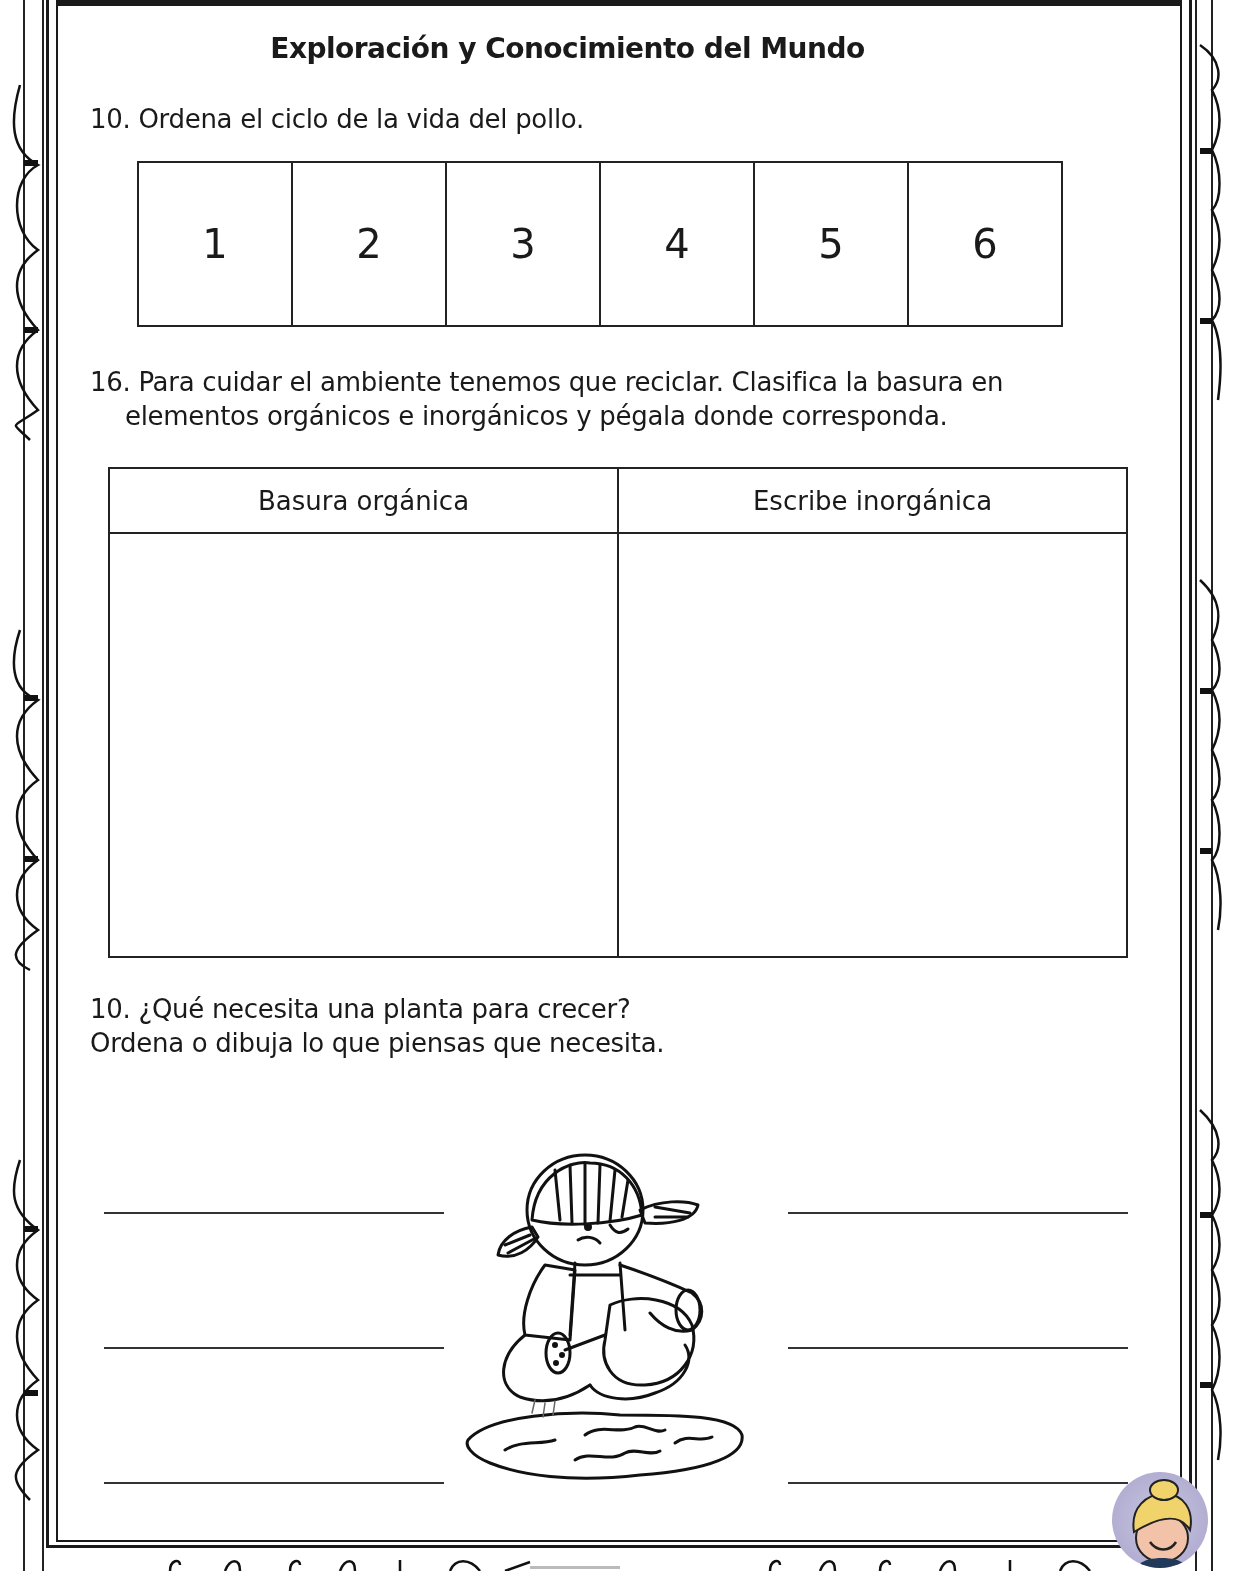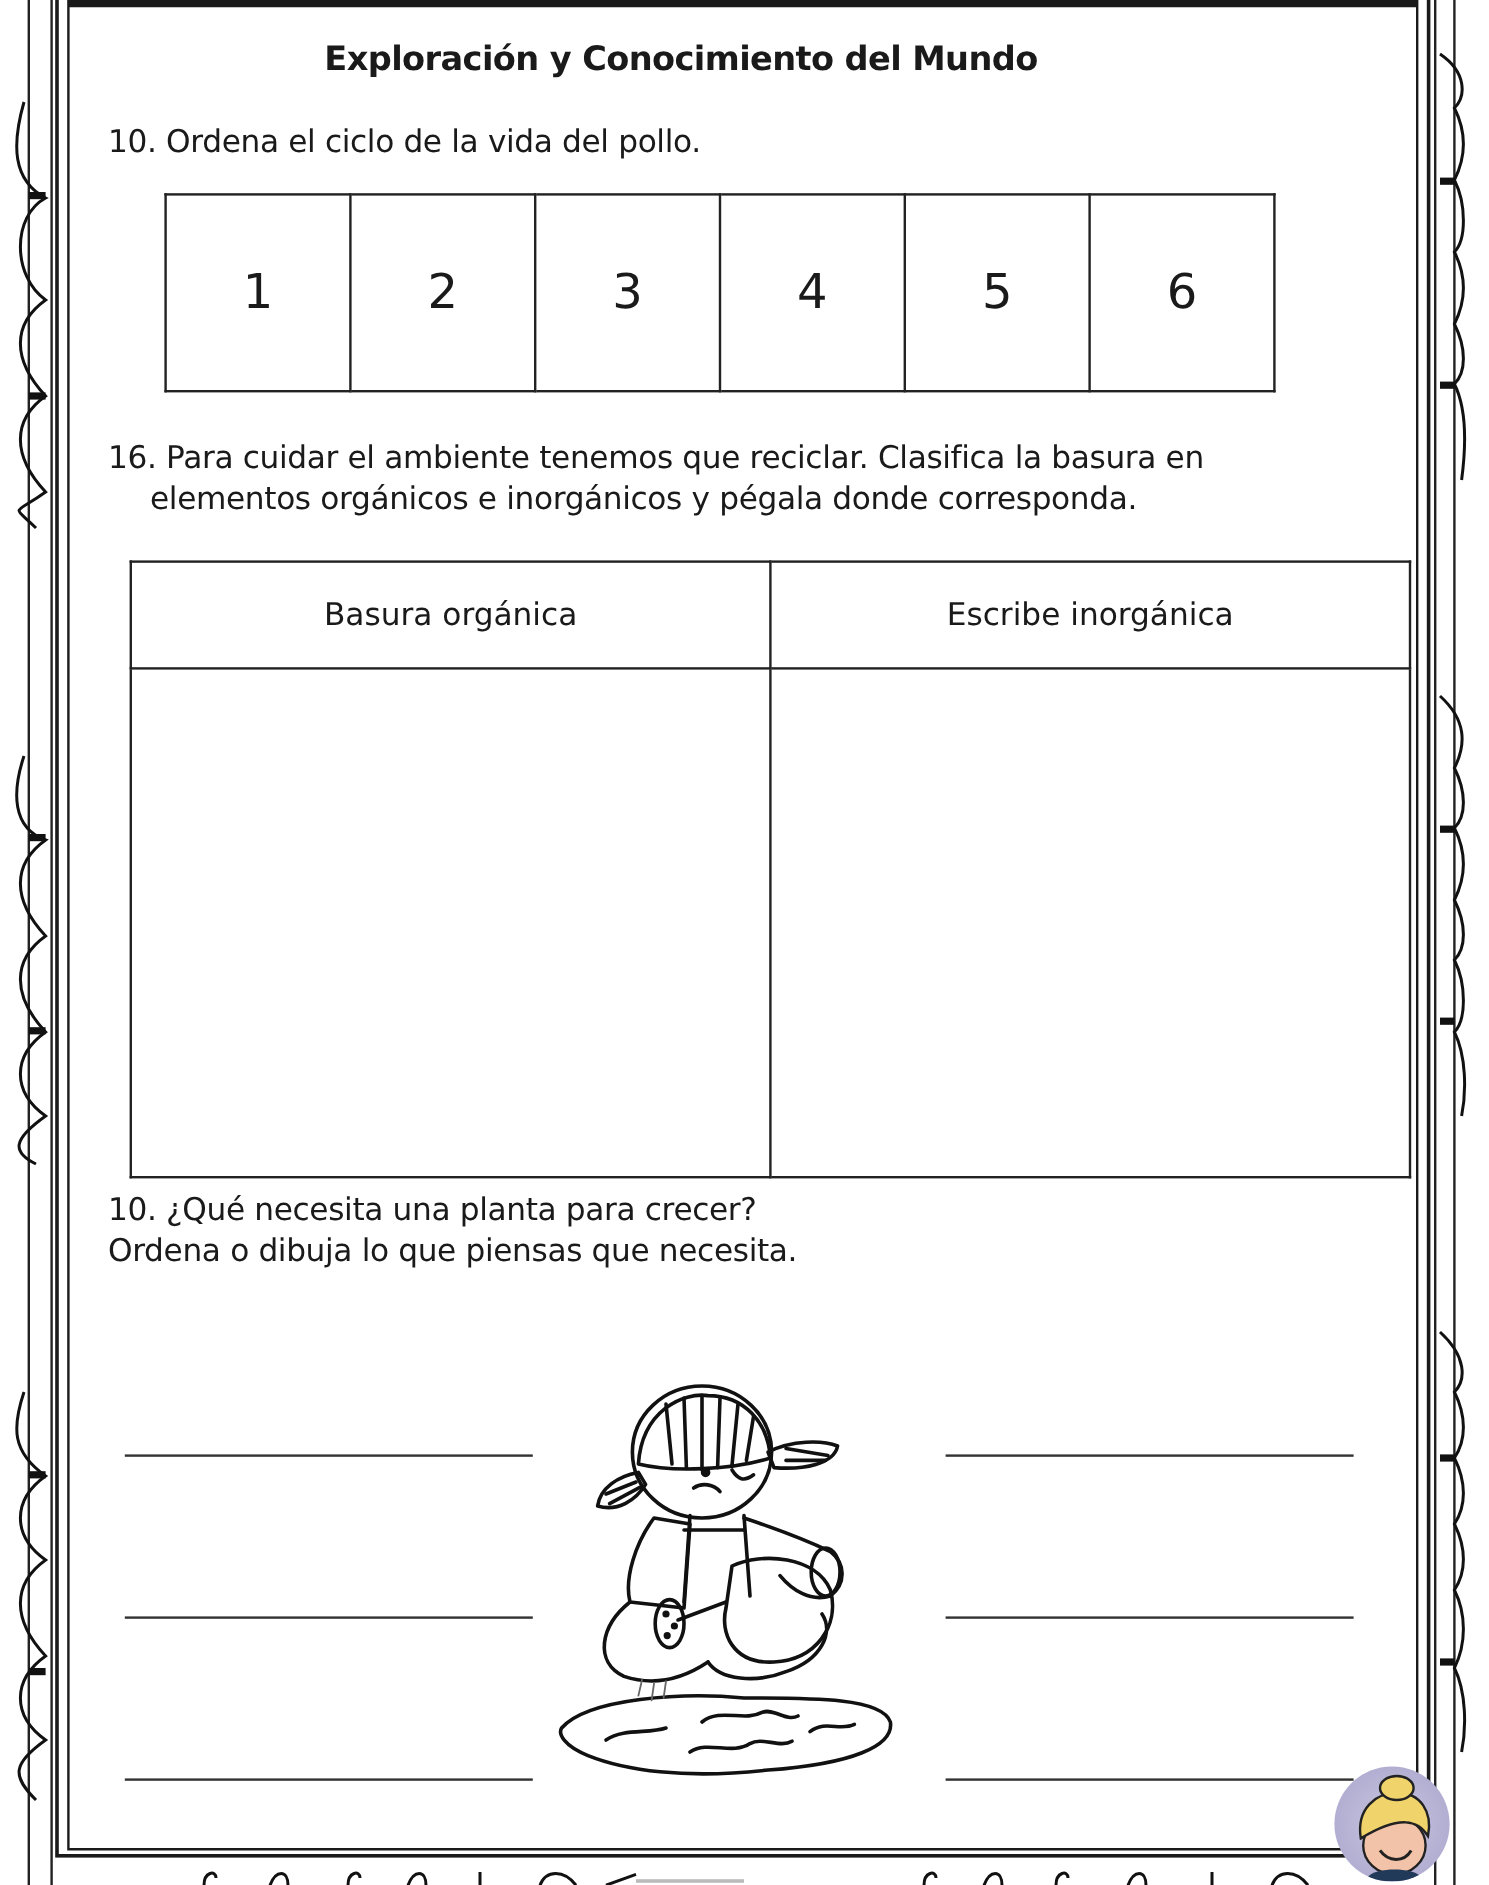--- a/index.html
+++ b/index.html
@@ -12,21 +12,21 @@
     .frame-inner { left:56px; top:0px; width:1126px; height:1542px;
                    border:2px solid #1a1a1a; border-top:6px solid #1a1a1a; box-sizing:border-box; }
     .title { left:0; width:1135px; top:32px; text-align:center; font-size:28px;
              font-weight:bold; letter-spacing:-0.5px; }
     .q { font-size:26px; line-height:34px; letter-spacing:-0.3px; }
     table.seq { border-collapse:collapse; position:absolute; left:137px; top:161px; }
     table.seq td { width:152px; height:162px; border:2px solid #222; text-align:center;
                    vertical-align:middle; font-size:40px; padding:0; }
     table.sort { border-collapse:collapse; position:absolute; left:108px; top:467px; }
     table.sort th { width:507px; height:63px; border:2px solid #222; font-weight:normal;
-                    font-size:26px; padding:12px; vertical-align:middle; }
+                    font-size:26px; padding:0; vertical-align:middle; }
     table.sort td { height:422px; border:2px solid #222; padding:0; }
     .wline { height:2px; background:#333; width:340px; }
     .avatar { left:1112px; top:1472px; width:96px; height:96px; border-radius:50%;
               background:radial-gradient(circle, #c9c6e0 0%, #a9a4cc 100%); overflow:hidden; }
   </style>
 </head>
 <body>
 
 <svg class="abs" style="left:0;top:0" width="46" height="1571">
   <line x1="24" y1="0" x2="24" y2="1571" stroke="#222" stroke-width="2"></line>

